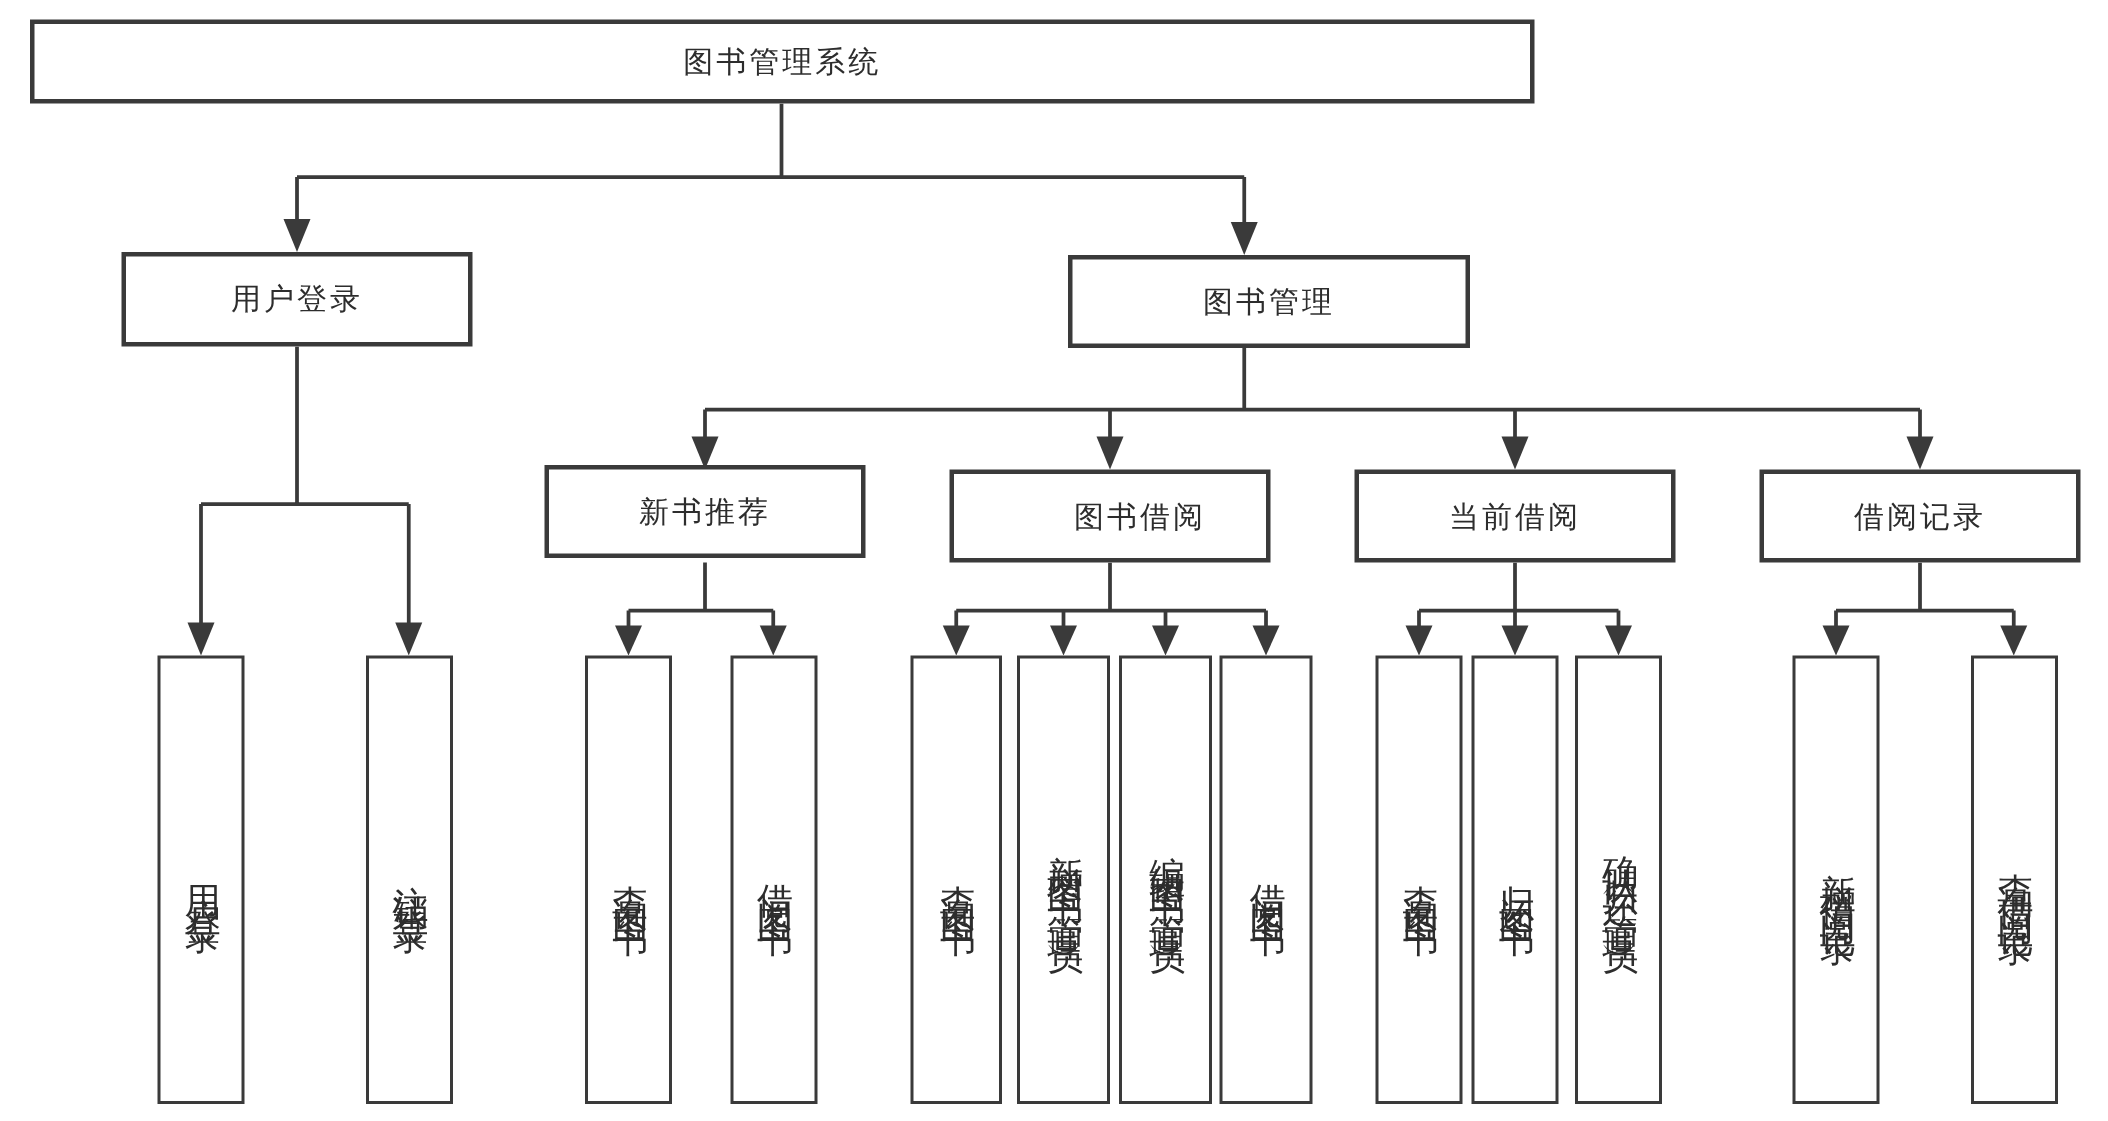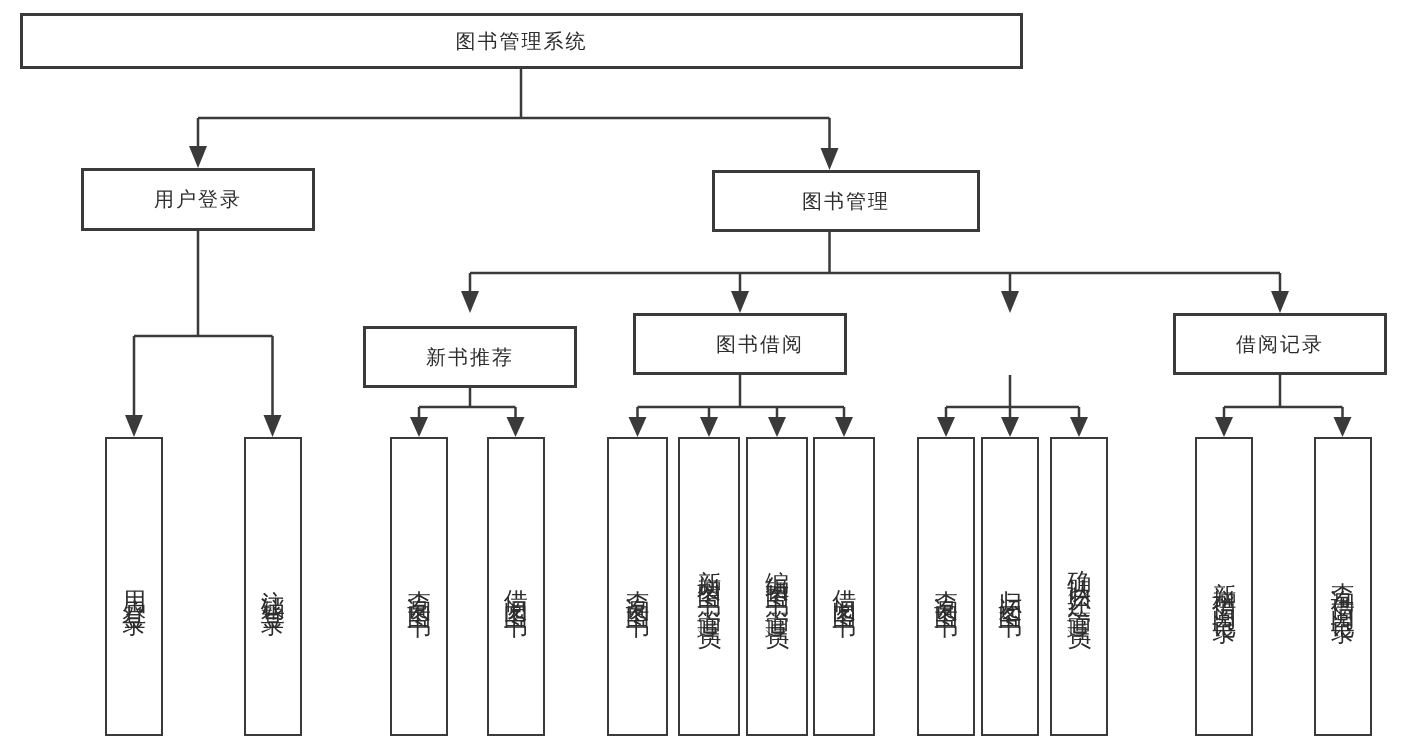--- a/index.html
+++ b/index.html
@@ -88,25 +88,28 @@
     <span class="lbl">图书管理系统</span>
   </div>
 
   <div class="node h" style="left:81px;top:168px;width:234px;height:63px;">
     <span class="lbl">用户登录</span>
   </div>
   <div class="node h" style="left:712px;top:170px;width:268px;height:62px;">
     <span class="lbl">图书管理</span>
   </div>
 
-  <div class="node h" style="left:363px;top:326px;width:214px;height:62px;justify-content:center;">
+  <div class="node h" style="left:363px;top:310px;width:214px;height:62px;justify-content:center;">
     <span class="lbl">新书推荐</span>
   </div>
   <div class="node h" style="left:633px;top:313px;width:214px;height:62px;padding-left:40px;">
     <span class="lbl">图书借阅</span>
+  </div>
+  <div class="node h" style="left:903px;top:313px;width:214px;height:62px;">
+    <span class="lbl">当前借阅</span>
   </div>
   <div class="node h" style="left:1173px;top:313px;width:214px;height:62px;">
     <span class="lbl">借阅记录</span>
   </div>
 
   <div class="node v" style="left:105px;top:437px;width:58px;height:299px;">
     <span class="lbl">用户登录</span>
   </div>
   <div class="node v" style="left:243.5px;top:437px;width:58px;height:299px;">
     <span class="lbl">注销登录</span>

